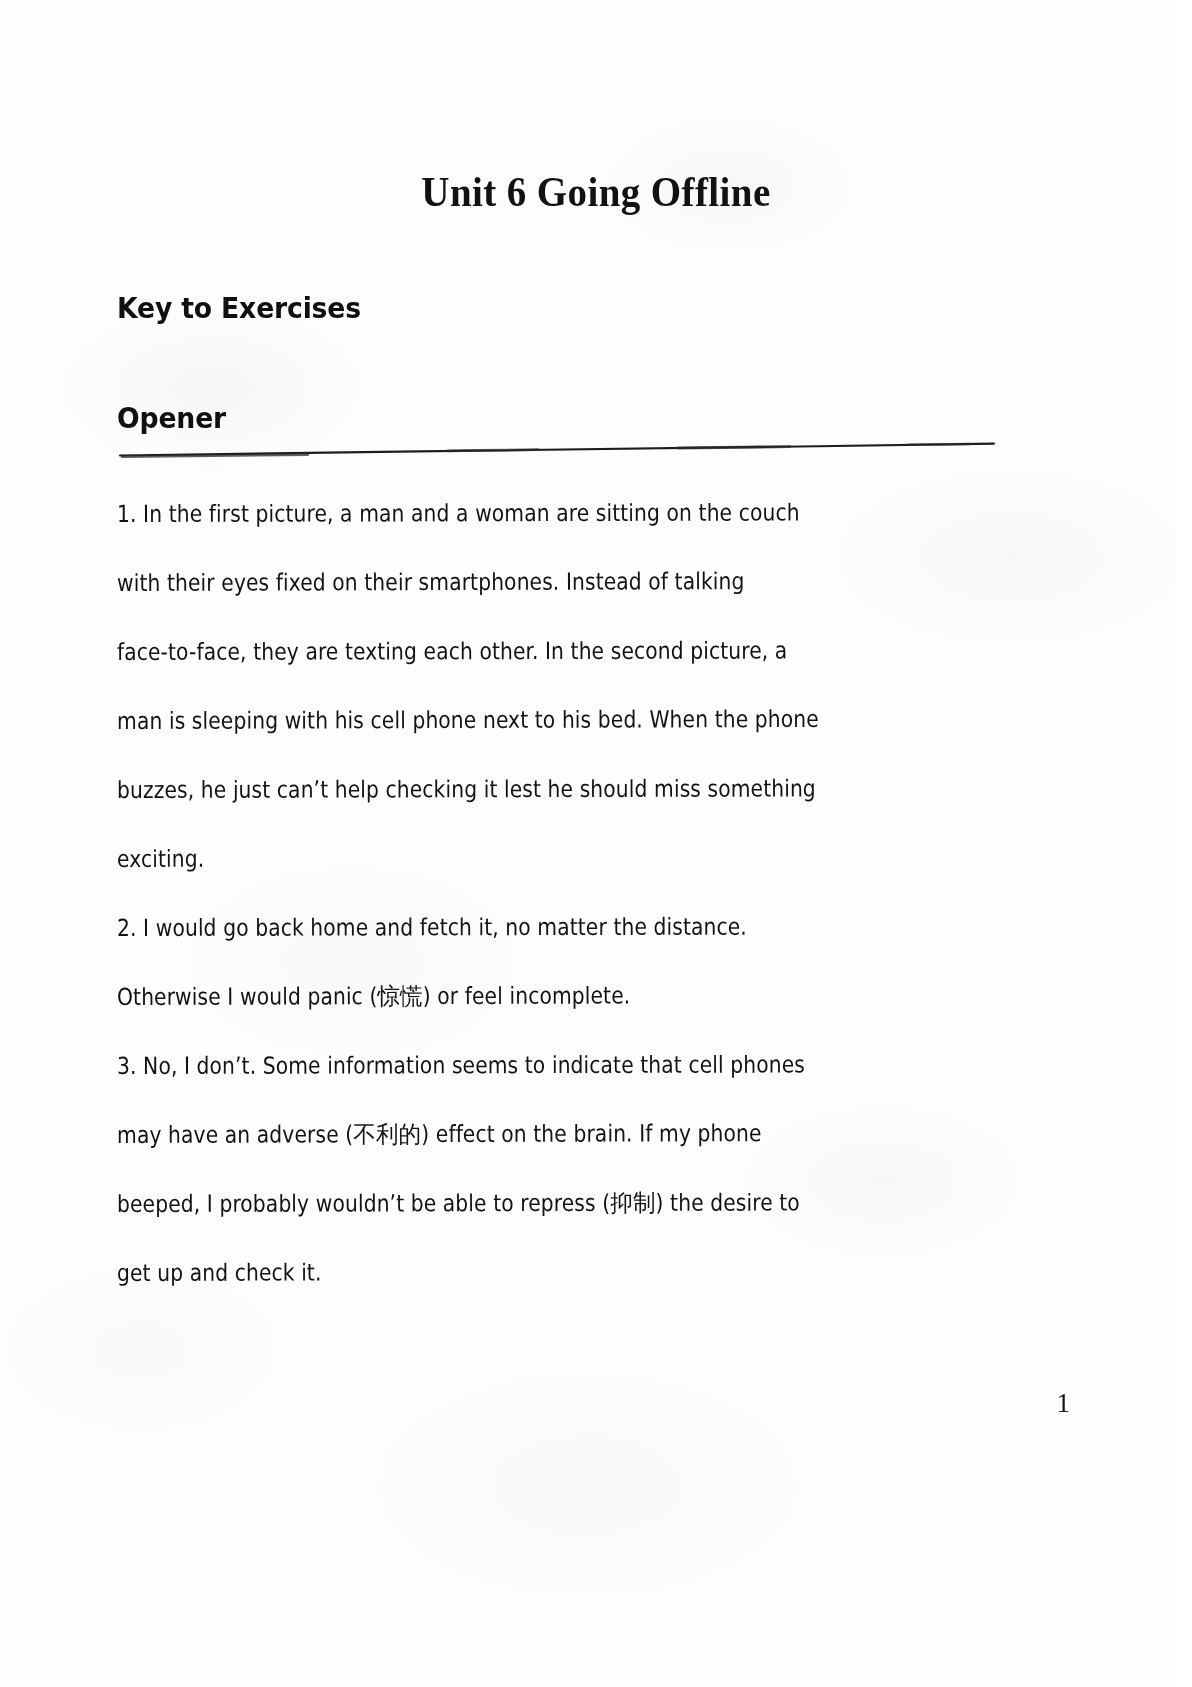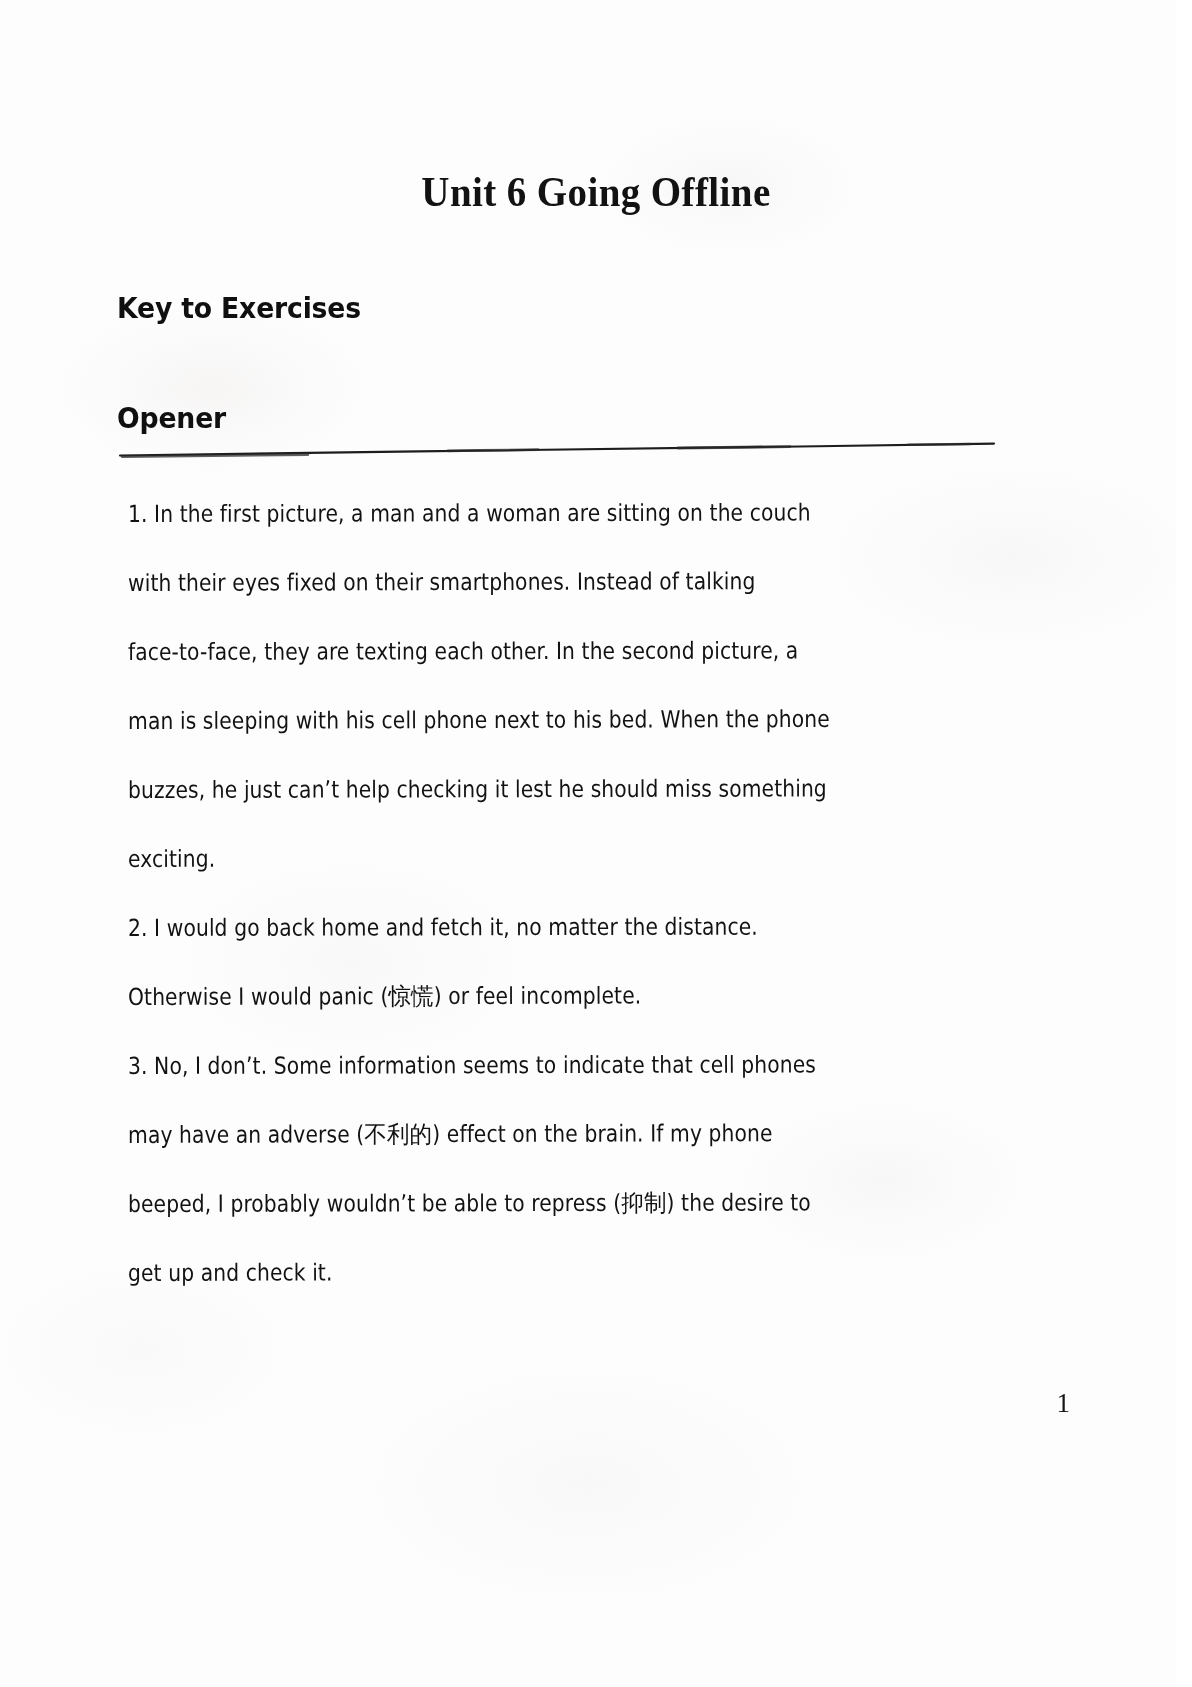--- a/index.html
+++ b/index.html
@@ -97,21 +97,21 @@
     left: 118px;
     top: 438px;
     width: 878px;
     height: 22px;
   }
   #section-rule svg { display: block; }
 
   
   #answers {
     position: absolute;
-    left: 128px;
+    left: 117px;
     top: 480px;
     width: 900px;
   }
 
   .ans-line {
     font-family: "DejaVu Sans Condensed", "DejaVu Sans", sans-serif;
     font-size: 23.5px;
     line-height: 69px;
     color: #121212;
     white-space: nowrap;

